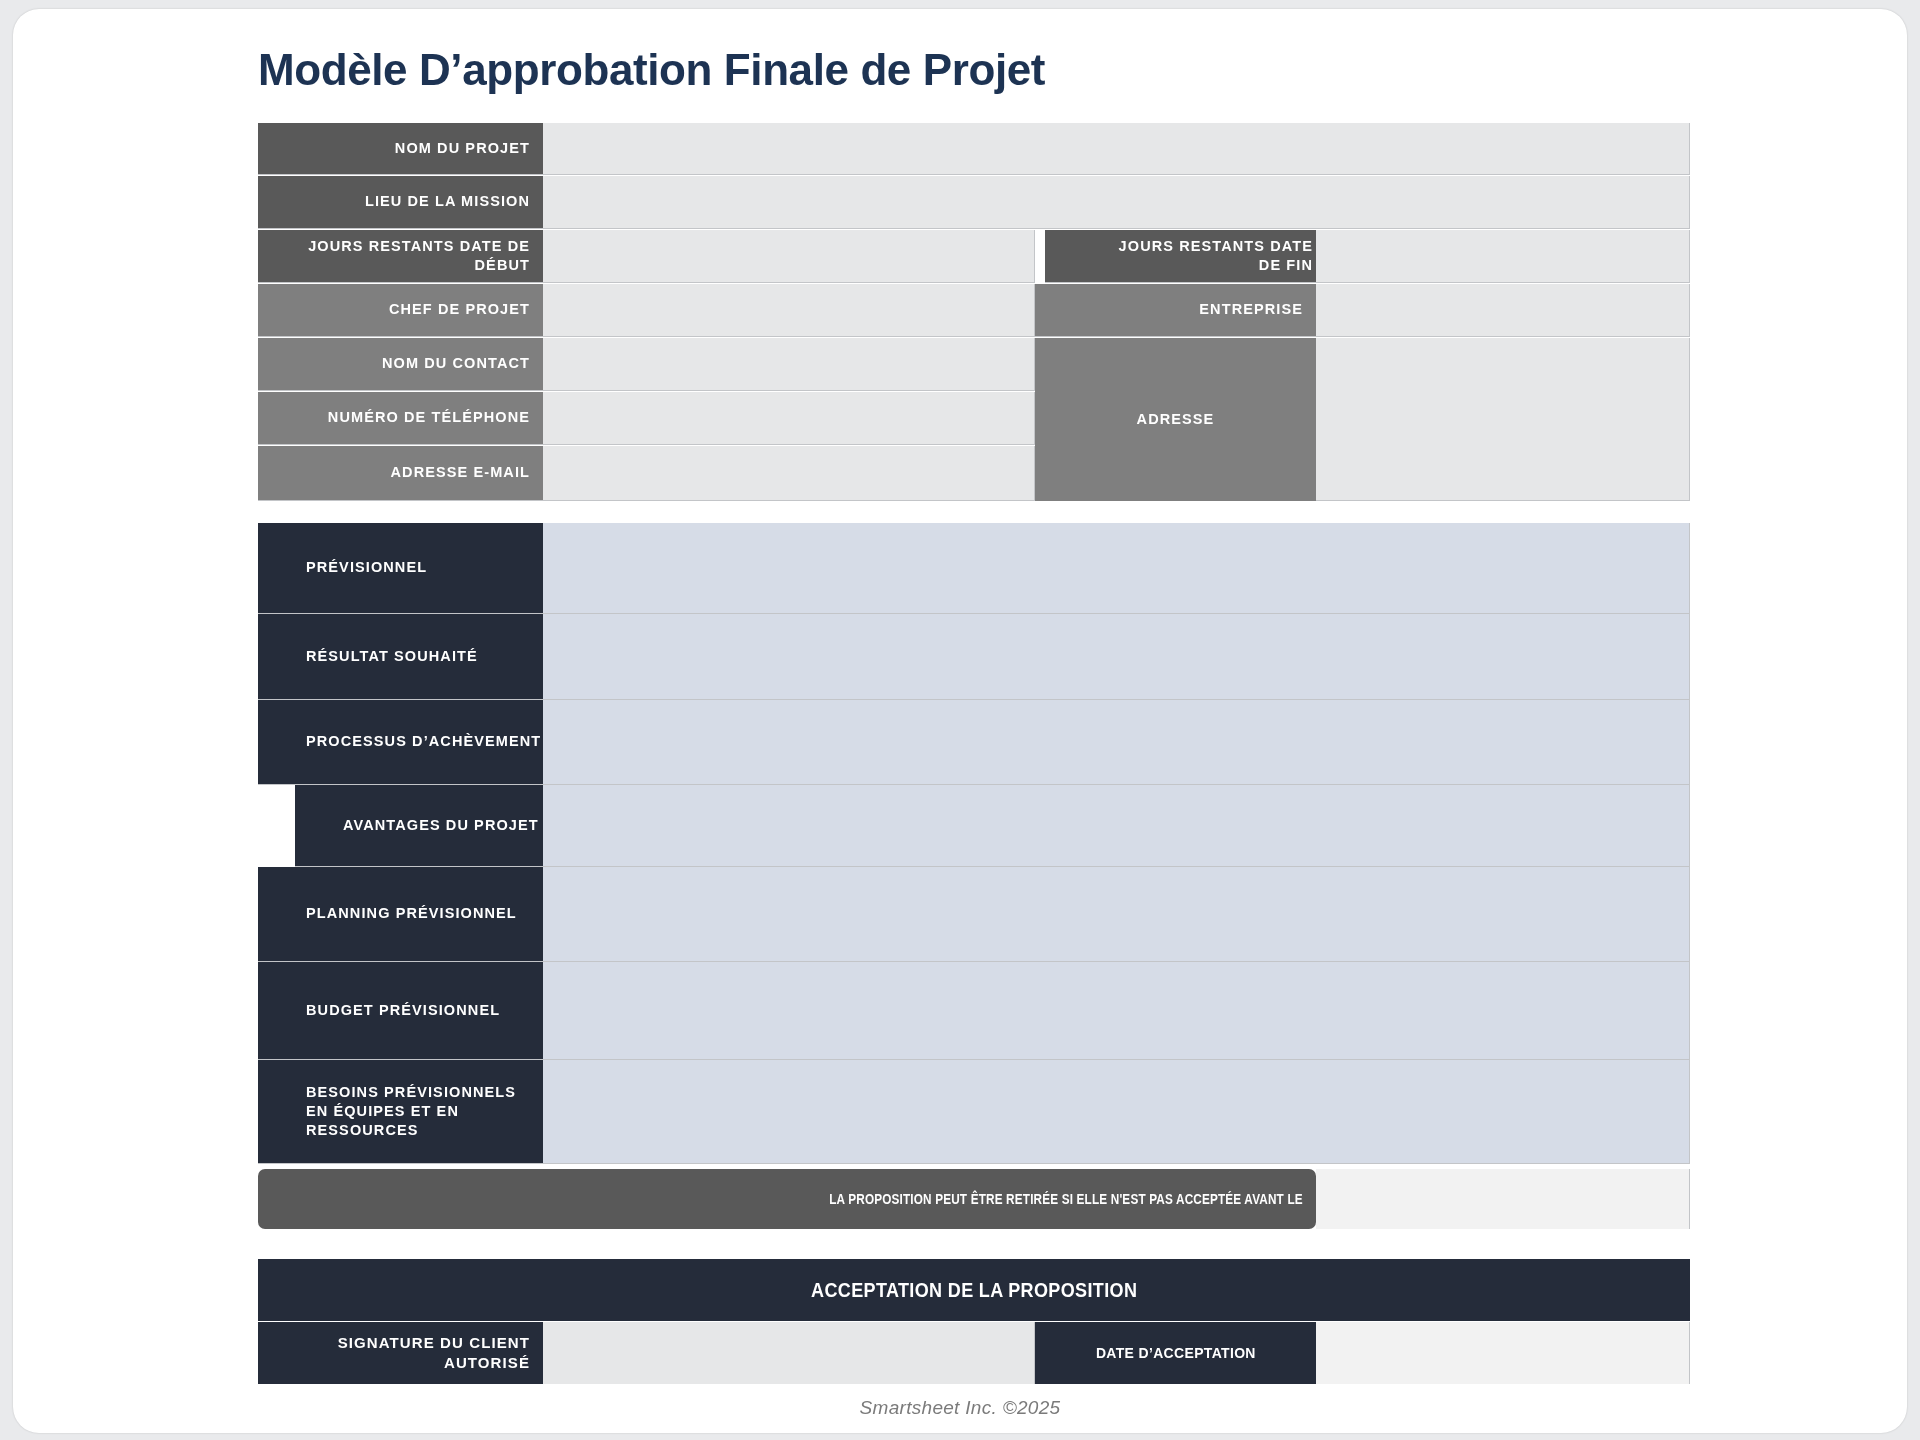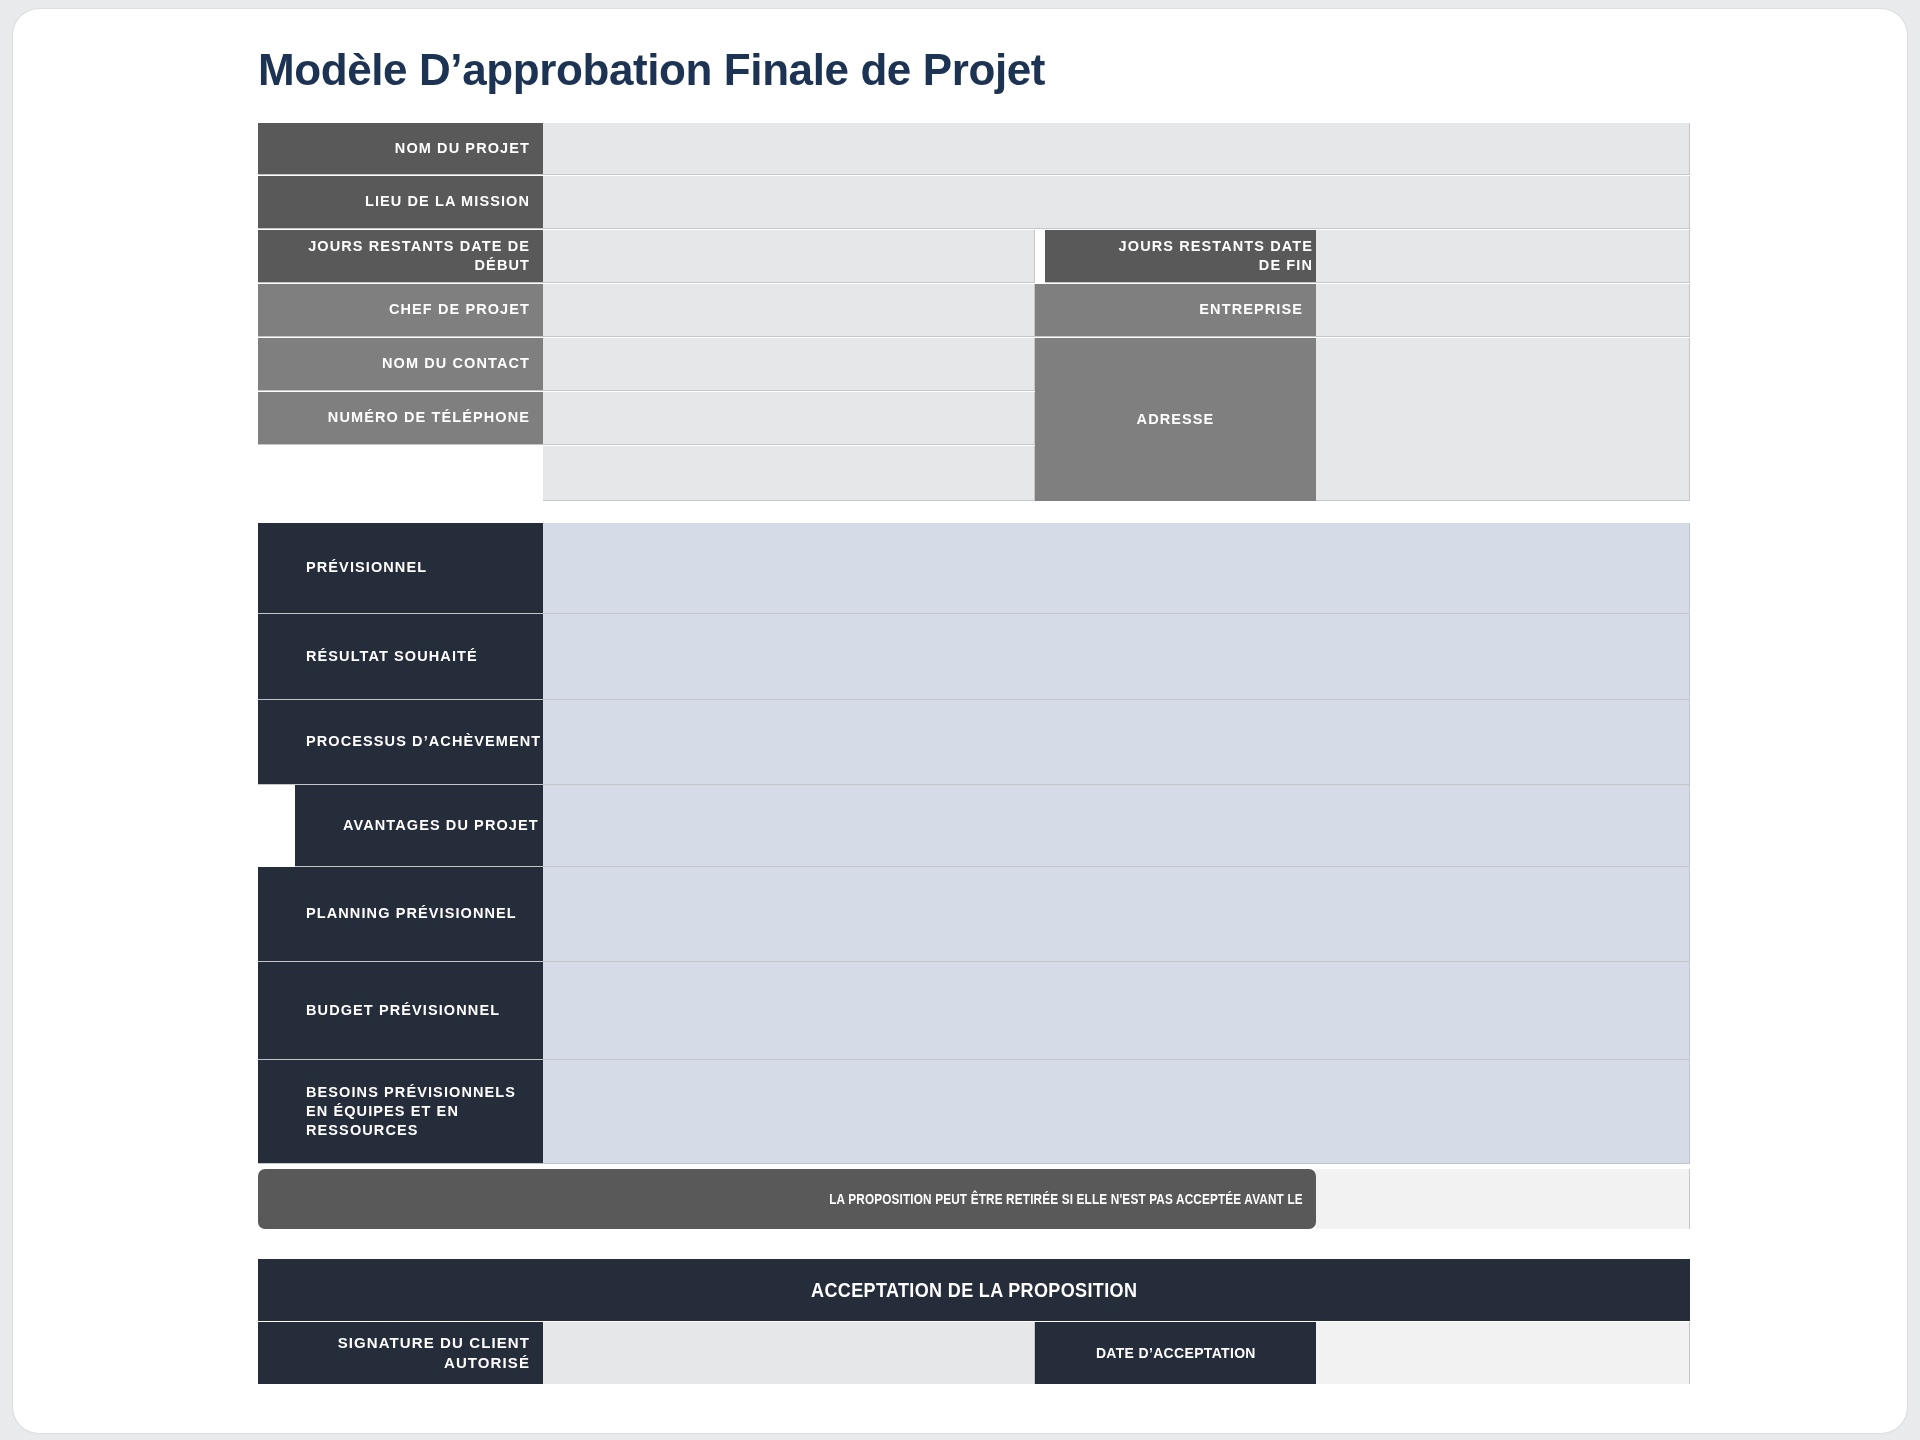--- a/index.html
+++ b/index.html
@@ -132,20 +132,21 @@
 
     <div class="cell lbl-mid-gray right-text hairline-b" style="left:245px; top:329px; width:285px; height:53px;">NOM DU CONTACT</div>
     <div class="cell field-gray left-text hairline-b hairline-r" style="left:530px; top:329px; width:492px; height:53px;"></div>
 
     <div class="cell lbl-mid-gray center-text" style="left:1022px; top:329px; width:281px; height:163px;">ADRESSE</div>
     <div class="cell field-gray left-text hairline-b hairline-r" style="left:1303px; top:329px; width:374px; height:163px;"></div>
 
     <div class="cell lbl-mid-gray right-text hairline-b" style="left:245px; top:383px; width:285px; height:53px;">NUMÉRO DE TÉLÉPHONE</div>
     <div class="cell field-gray left-text hairline-b hairline-r" style="left:530px; top:383px; width:492px; height:53px;"></div>
 
+    <div class="cell lbl-mid-gray right-text hairline-b" style="left:245px; top:437px; width:285px; height:55px;">ADRESSE E-MAIL</div>
     <div class="cell field-gray left-text hairline-b hairline-r" style="left:530px; top:437px; width:492px; height:55px;"></div>
 
     <div class="cell lbl-navy left-text hairline-b" style="left:245px; top:514px; width:285px; height:91px;">PRÉVISIONNEL</div>
     <div class="cell field-blue left-text hairline-b hairline-r" style="left:530px; top:514px; width:1147px; height:91px;"></div>
 
     <div class="cell lbl-navy left-text hairline-b" style="left:245px; top:605px; width:285px; height:86px;">RÉSULTAT SOUHAITÉ</div>
     <div class="cell field-blue left-text hairline-b hairline-r" style="left:530px; top:605px; width:1147px; height:86px;"></div>
 
     <div class="cell lbl-navy left-text hairline-b" style="left:245px; top:691px; width:285px; height:85px;">PROCESSUS D’ACHÈVEMENT</div>
     <div class="cell field-blue left-text hairline-b hairline-r" style="left:530px; top:691px; width:1147px; height:85px;"></div>
@@ -171,15 +172,16 @@
       <span class="condensed-c">ACCEPTATION DE LA PROPOSITION</span>
     </div>
 
     <div class="cell lbl-navy right-text" style="left:245px; top:1313px; width:285px; height:62px; font-size:15px;">SIGNATURE DU CLIENT AUTORISÉ</div>
     <div class="cell field-gray left-text hairline-r" style="left:530px; top:1313px; width:492px; height:62px;"></div>
     <div class="cell lbl-navy center-text" style="left:1022px; top:1313px; width:281px; height:62px; font-size:15.5px;">
       <span class="condensed-c">DATE D’ACCEPTATION</span>
     </div>
     <div class="cell field-white left-text hairline-r" style="left:1303px; top:1313px; width:374px; height:62px;"></div>
 
+    <div class="footer-note">Smartsheet Inc. ©2025</div>
 
   </div>
 </div>
 
 </body></html>

